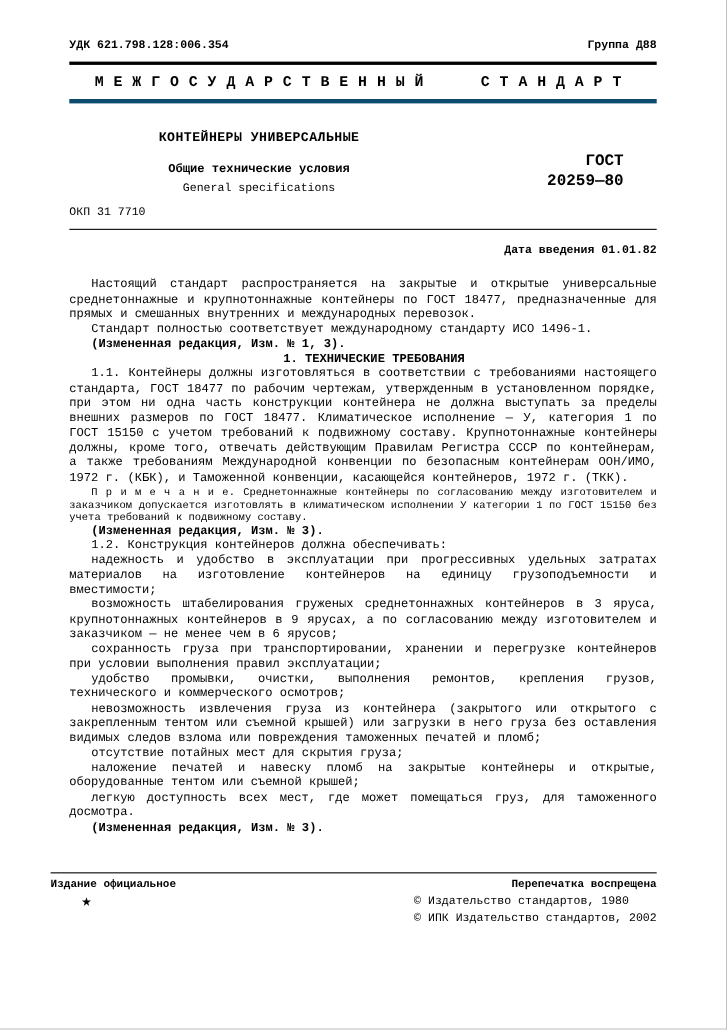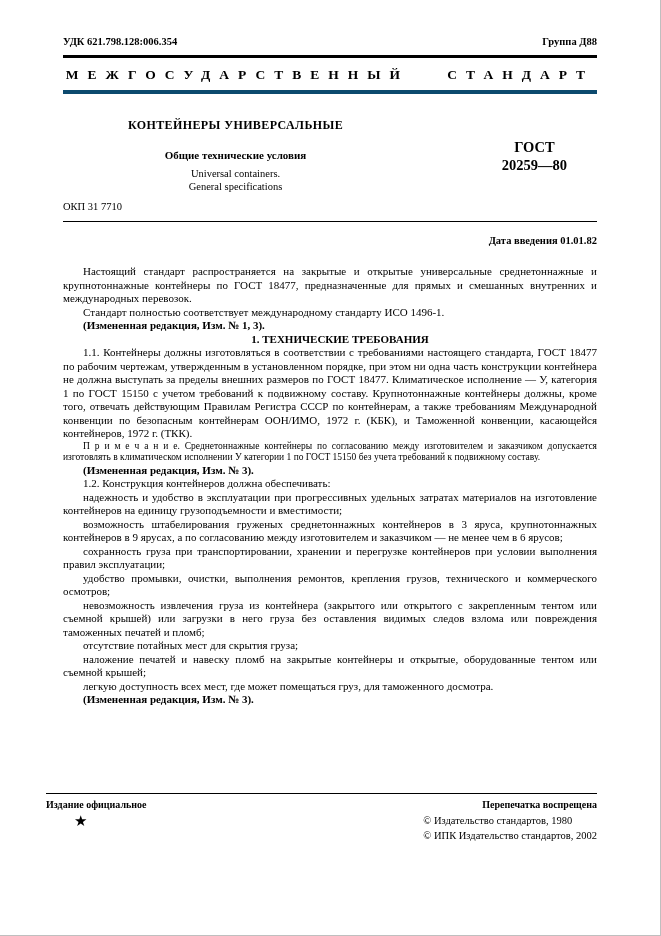--- a/index.html
+++ b/index.html
@@ -4,21 +4,21 @@
 <style>
   html, body { margin: 0; padding: 0; background: #d9d9d9; }
   .page {
     width: 661px;
     height: 936px;
     margin: 0 auto;
     box-sizing: border-box;
     padding: 36px 63px 0 63px;
     background: #ffffff;
     color: #000000;
-    font-family: Liberation Serif, serif;
+    font-family: Liberation Mono, monospace;
     position: relative;
     overflow: hidden;
     border-right: 1px solid #bfbfbf;
     border-bottom: 1px solid #bfbfbf;
   }
   .topline {
     display: flex;
     justify-content: space-between;
     font-size: 10.5px;
     font-weight: bold;
@@ -39,21 +39,21 @@
     white-space: nowrap;
   }
   .titleblock { display: flex; margin-top: 24px; }
   .title-left { width: 345px; text-align: center; }
   .doc-title { font-weight: bold; font-size: 12px; letter-spacing: 0.4px; }
   .doc-subtitle { font-weight: bold; font-size: 11px; margin-top: 16px; }
   .en-lines { font-size: 10.5px; margin-top: 6px; line-height: 13px; }
   .gost-block {
     margin-left: auto;
     margin-right: 30px;
-    text-align: center;
+    text-align: right;
     font-weight: bold;
     font-size: 14.5px;
     line-height: 18px;
     padding-top: 20px;
   }
   .okp { font-size: 10.5px; margin-top: 8px; }
   .rule { border: none; border-top: 1.5px solid #000; margin: 9px 0 0 0; }
   .date-line { text-align: right; font-weight: bold; font-size: 10.5px; margin-top: 13px; }
   .content {
     margin-top: 19px;
@@ -100,21 +100,20 @@
 
   <div class="banner">
     <span class="banner-text">МЕЖГОСУДАРСТВЕННЫЙ СТАНДАРТ</span>
   </div>
 
   <div class="titleblock">
     <div class="title-left">
       <div class="doc-title">КОНТЕЙНЕРЫ УНИВЕРСАЛЬНЫЕ</div>
       <div class="doc-subtitle">Общие технические условия</div>
       <div class="en-lines">
-        <div>Universal containers.</div>
         <div>General specifications</div>
       </div>
     </div>
     <div class="gost-block">
       <div>ГОСТ</div>
       <div>20259—80</div>
     </div>
   </div>
 
   <div class="okp">ОКП 31 7710</div>

